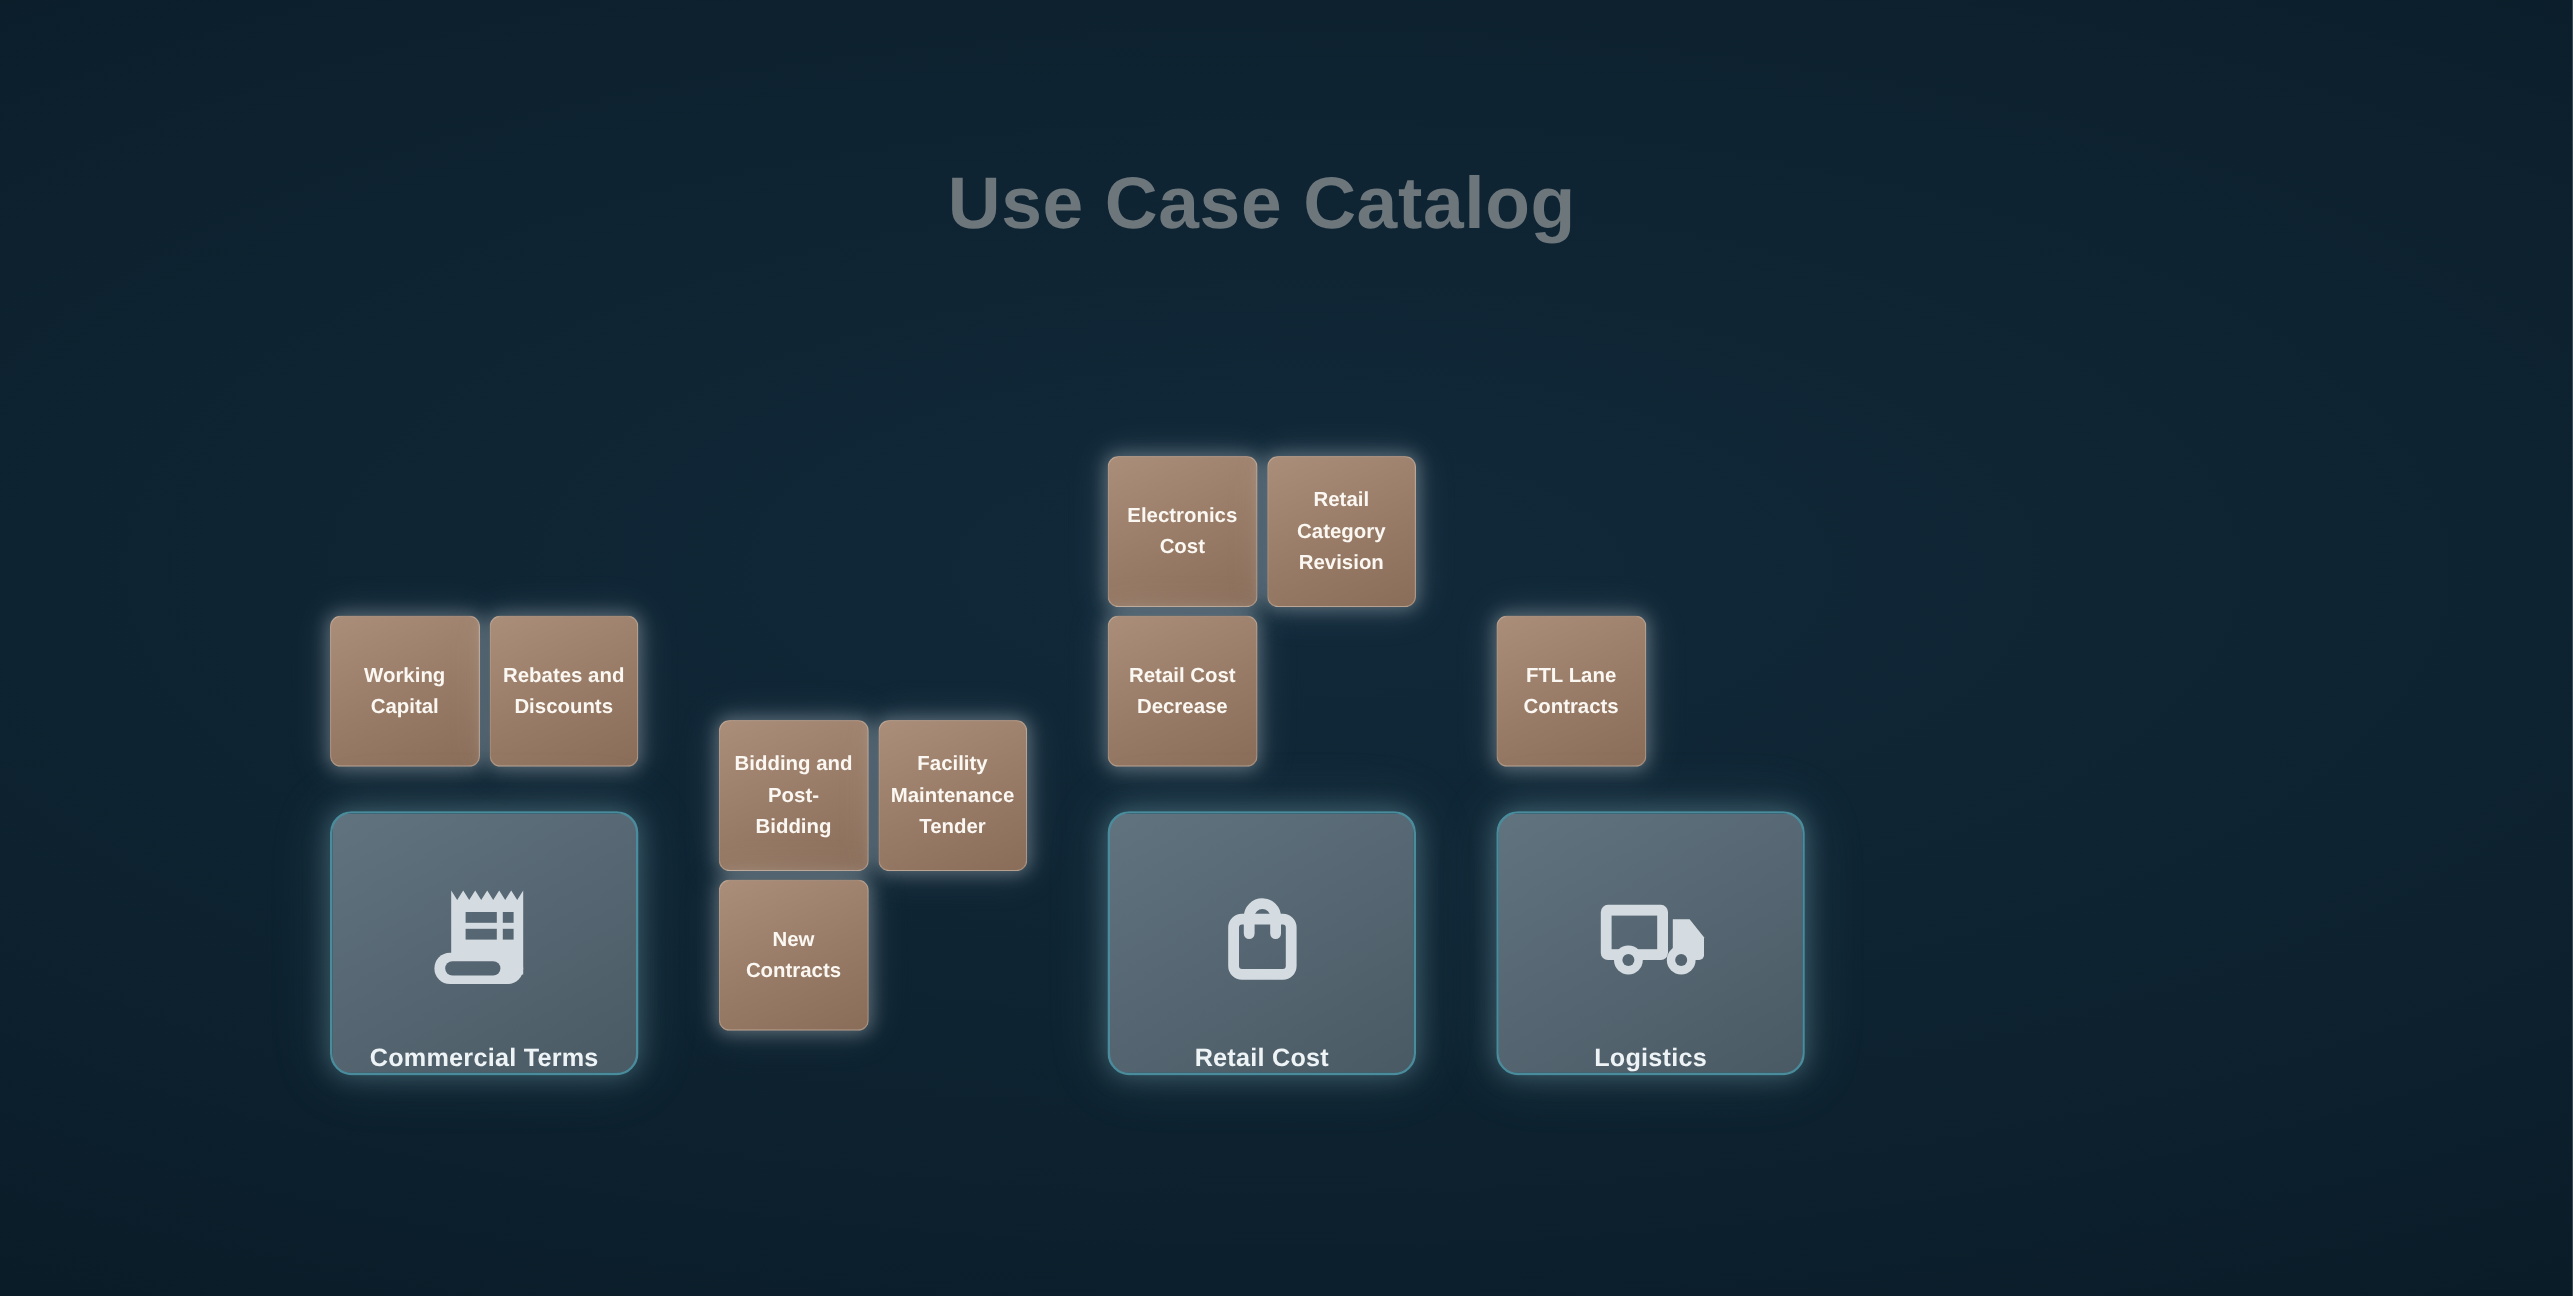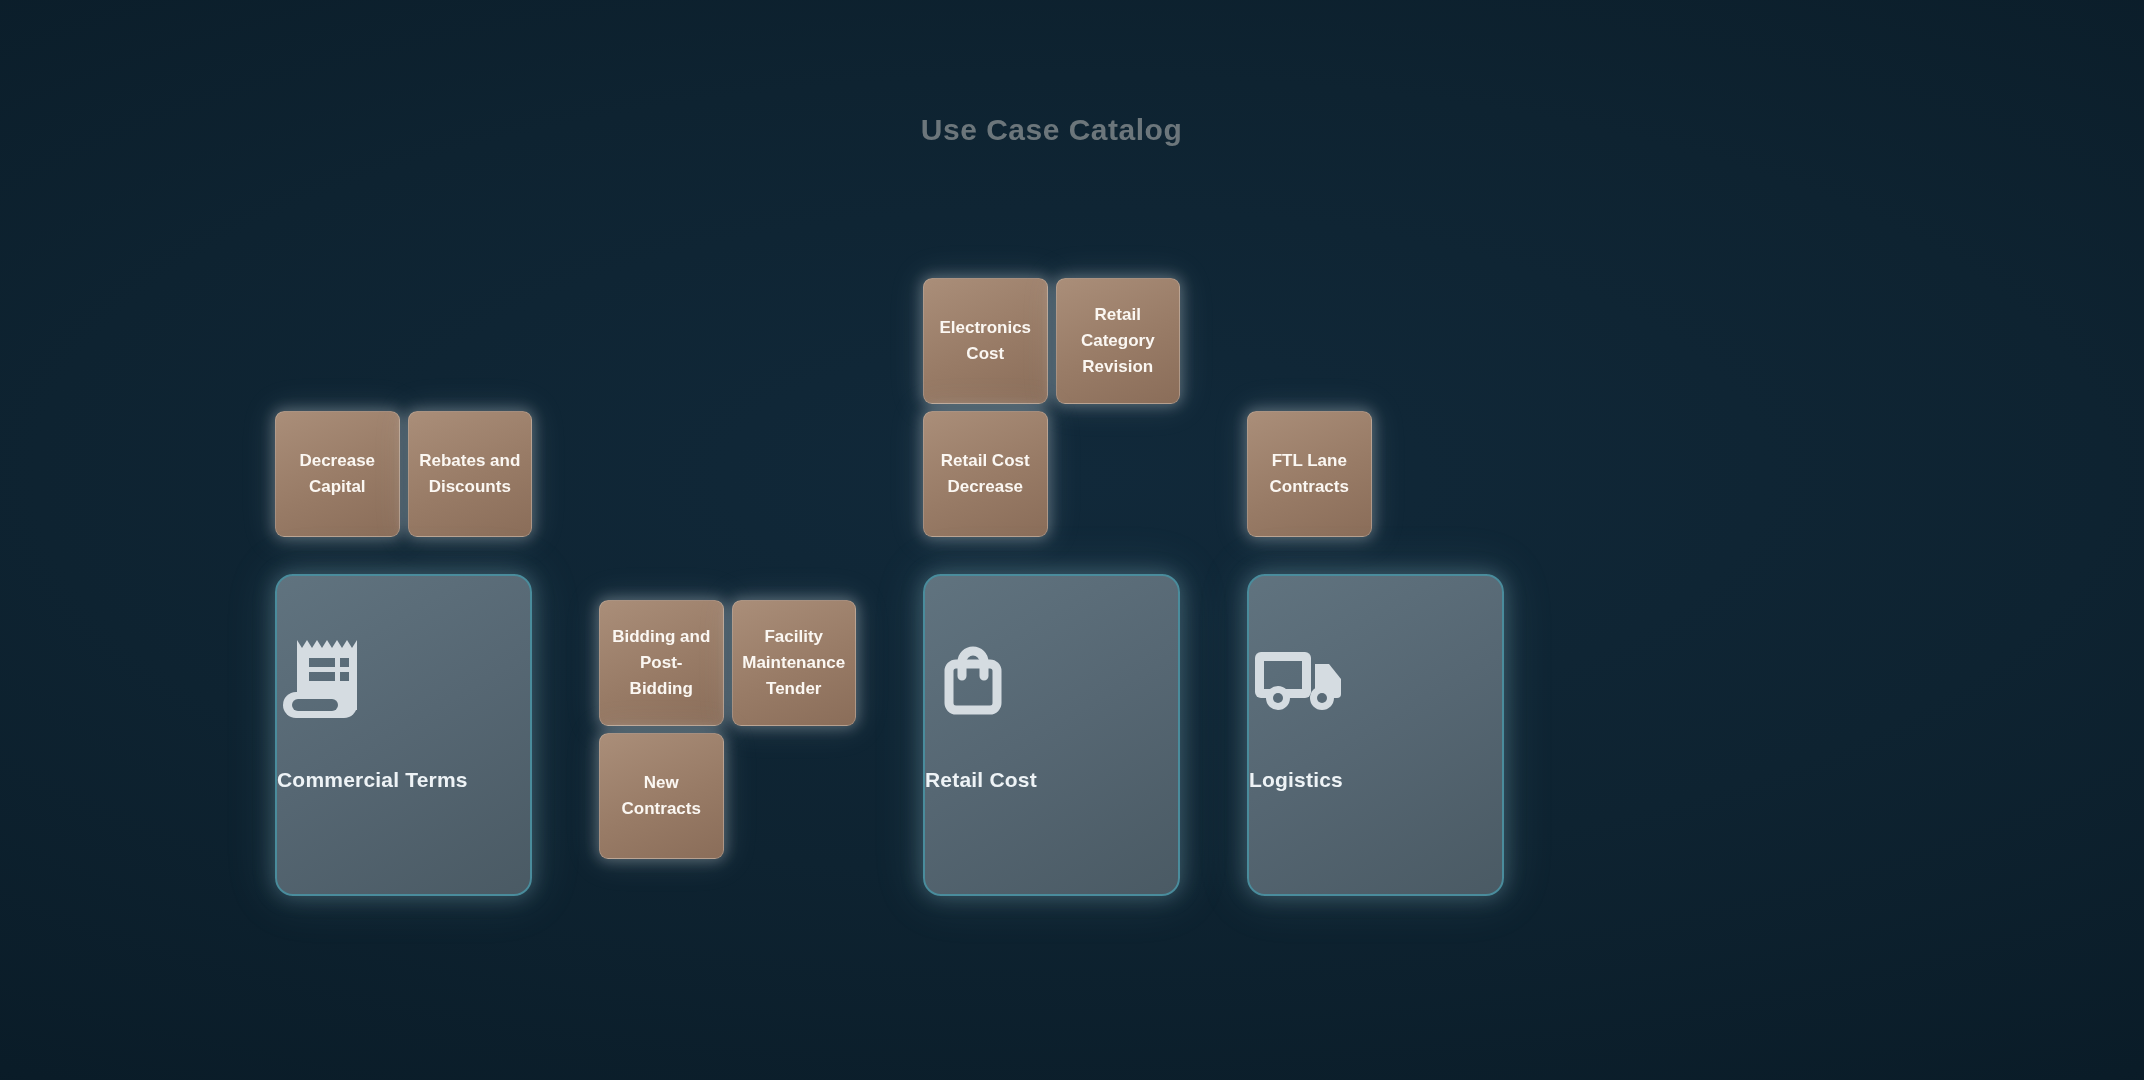--- a/index.html
+++ b/index.html
@@ -15,21 +15,21 @@
       radial-gradient(ellipse 115% 88% at 50% 44%,
         #11293a 0%, #0e2331 42%, #0a1c28 76%, #071420 100%);
     position: relative;
   }
   .page-title {
     position: absolute;
     left: 275px;
     top: 93px;
     width: 1553px;
     text-align: center;
-    font-size: 30px;
+    font-size: 61px;
     font-weight: 600;
     letter-spacing: 0.5px;
     color: #6c767b;
   }
   .groups {
     position: absolute;
     left: 275px;
     bottom: 184px;
     display: flex;
     gap: 67px;
@@ -59,30 +59,30 @@
     justify-content: center;
     text-align: center;
     padding: 0 9px;
     color: #fbf7f2;
     font-size: 17px;
     font-weight: 600;
     line-height: 26px;
     cursor: pointer;
   }
   .card {
-    height: 322px;
+    height: 220px;
     box-sizing: border-box;
     border-radius: 18px;
     border: 2px solid #4a8c9c;
     background: linear-gradient(150deg, #60737f 0%, #566773 48%, #4a5a64 100%);
     box-shadow: 0 0 20px 2px rgba(163,211,225,0.26),
                 0 0 48px 7px rgba(163,211,225,0.10);
     display: flex;
     flex-direction: column;
-    align-items: flex-start;
+    align-items: center;
     cursor: pointer;
   }
   .icon {
     margin-top: 56px;
     width: 96px;
     height: 96px;
     display: flex;
     align-items: center;
     justify-content: center;
   }
@@ -97,21 +97,21 @@
 </style>
 </head>
 <body>
 
 <h1 class="page-title">Use Case Catalog</h1>
 
 <div class="groups">
   <div class="group">
     <div class="tiles">
         <div class="tile">
-          <span>Decrease Capital</span>
+          <span>Working Capital</span>
         </div>
         <div class="tile">
           <span>Rebates and Discounts</span>
         </div>
       </div>
     <div class="card">
       <div class="icon">
           <svg width="96" height="96" viewBox="0 0 96 96">
             <defs>
               <mask id="m-receipt">

